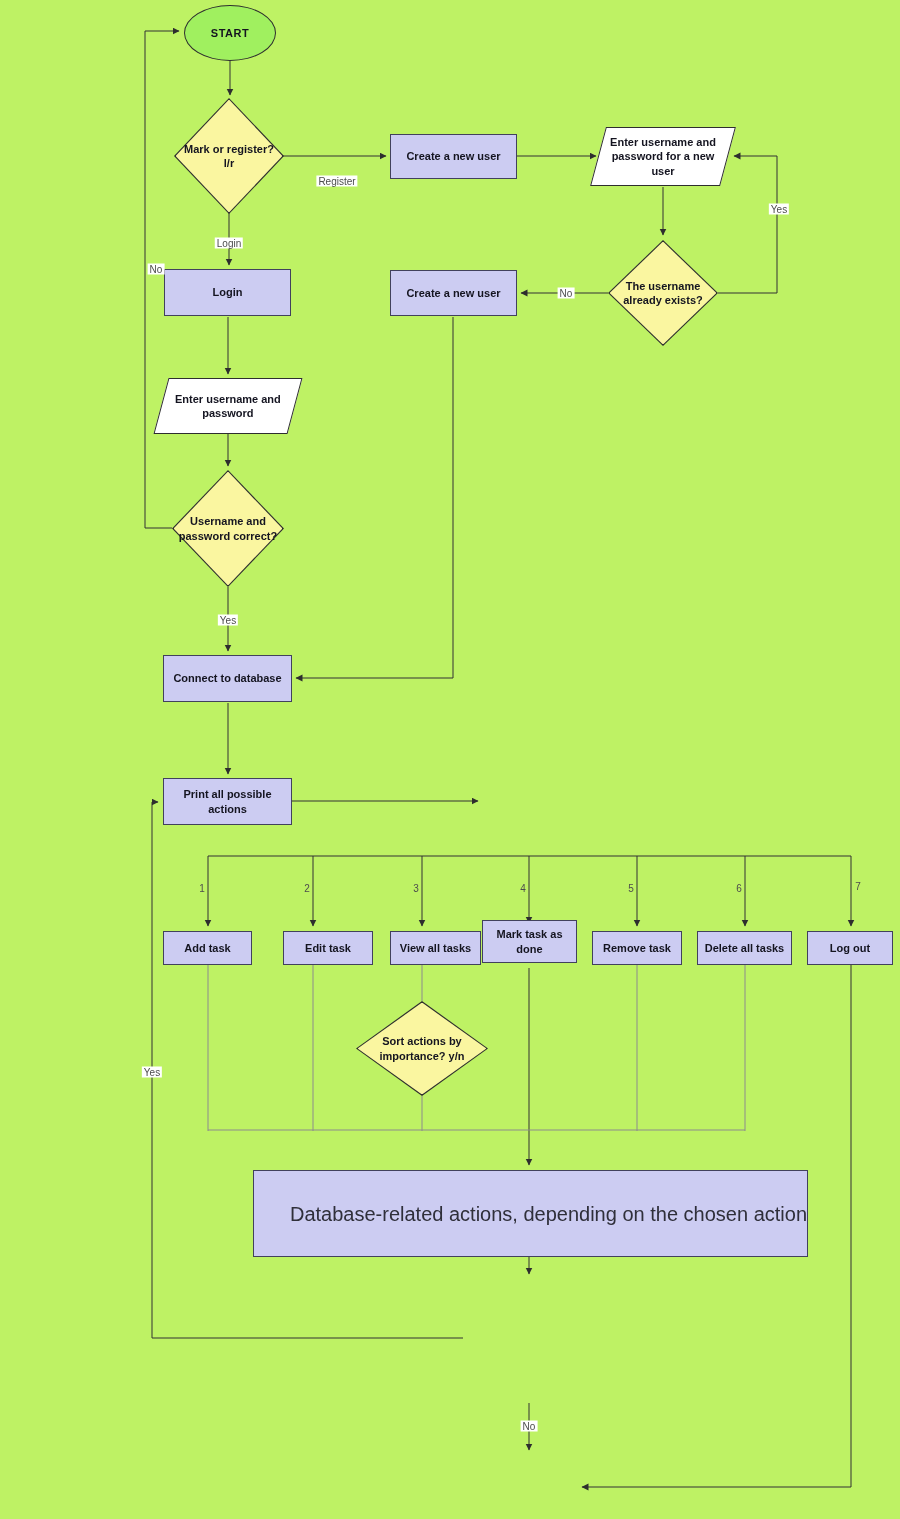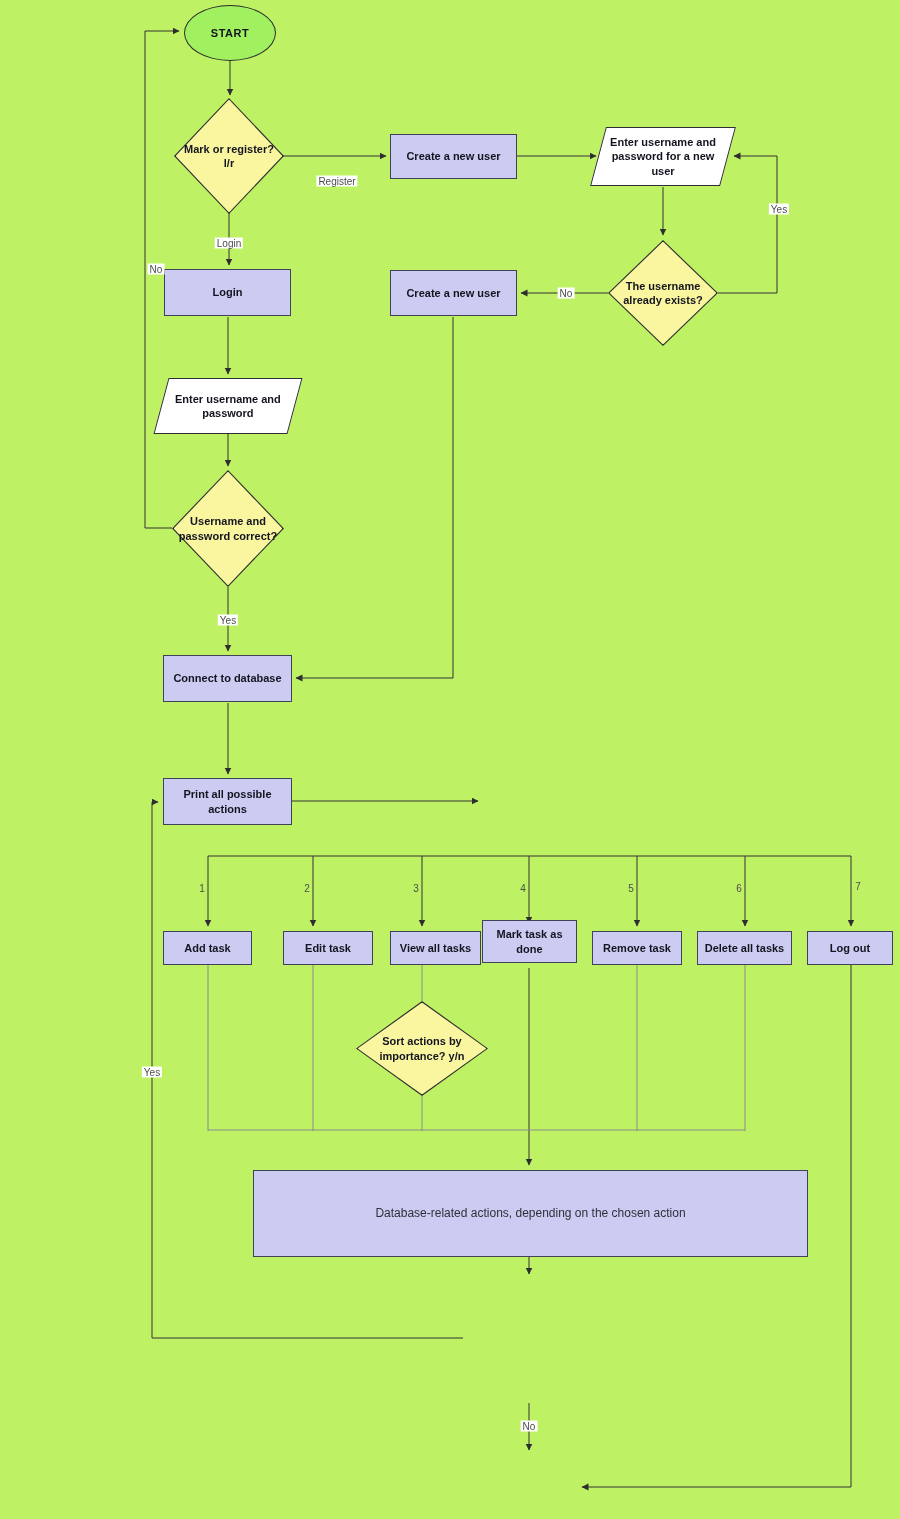--- a/index.html
+++ b/index.html
@@ -14,21 +14,21 @@
           font-size:11px; font-weight:bold; color:#141420; line-height:1.3; }
   .box  { background:var(--c-process_fill,#ccccf2); border:1px solid var(--c-process_stroke,#41415c); }
   .oval { background:var(--c-terminator_fill,#a0f05f); border:1px solid var(--c-shape_stroke,#2e2e2e); border-radius:50%; letter-spacing:.5px; }
   .para { background:var(--c-io_fill,#ffffff); border:1px solid var(--c-shape_stroke,#2e2e2e); transform:skewX(-15deg); }
   .para > span { transform:skewX(15deg); display:block; width:100%; }
   .diamond { background:transparent; }
   .d-outer, .d-inner { position:absolute; clip-path:polygon(50% 0,100% 50%,50% 100%,0 50%); }
   .d-outer { inset:0; background:var(--c-shape_stroke,#2e2e2e); }
   .d-inner { inset:1.6px; background:var(--c-decision_fill,#faf6a0); }
   .d-label { position:relative; z-index:2; padding:0 2px; }
-  .bigbox { font-size:12px; font-weight:normal; color:#2f2f3a; }
+  .bigbox { font-size:20px; font-weight:normal; color:#2f2f3a;justify-content:flex-end; }
   .elabel { position:absolute; transform:translate(-50%,-50%); font-size:10px; font-weight:normal;
             color:#4d4d4d; background:#ffffff; padding:0 2px; white-space:nowrap; z-index:3; }
   .nolabel-bg { background:transparent; }
 </style>
 </head>
 <body>
 
 <div id="canvas">
 
   <svg id="edges" width="900" height="1519" viewBox="0 0 900 1519">

